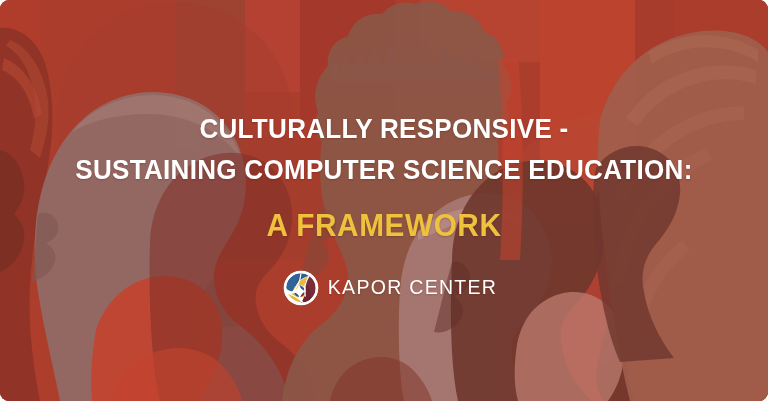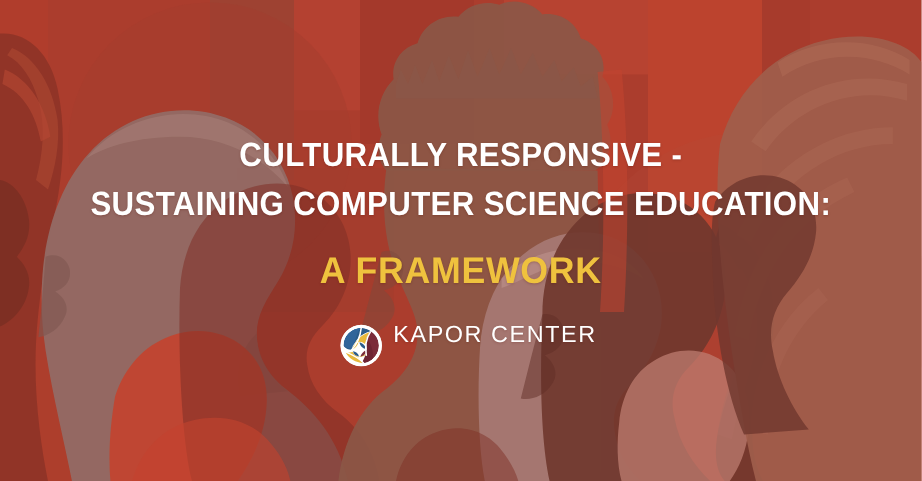--- a/index.html
+++ b/index.html
@@ -8,20 +8,21 @@
     background: #ffffff;
   }
   #banner {
     position: relative;
     width: 768px;
     height: 401px;
     overflow: hidden;
     font-family: "Liberation Sans", sans-serif;
     background: #AD3E2D;
     user-select: none;
+    border-radius: 9px;
   }
 
   
   .art {
     position: absolute;
     inset: 0;
     width: 768px;
     height: 401px;
   }
 
@@ -60,21 +61,21 @@
     white-space: nowrap;
   }
 
   
   .logo-lockup {
     position: absolute;
     top: 270px;
     left: 12px;
     right: 0;
     display: flex;
-    align-items: flex-start;
+    align-items: center;
     justify-content: center;
     gap: 9px;
     z-index: 41;
   }
   .logo-mark {
     width: 36px;
     height: 36px;
     flex: 0 0 36px;
     display: block;
   }

